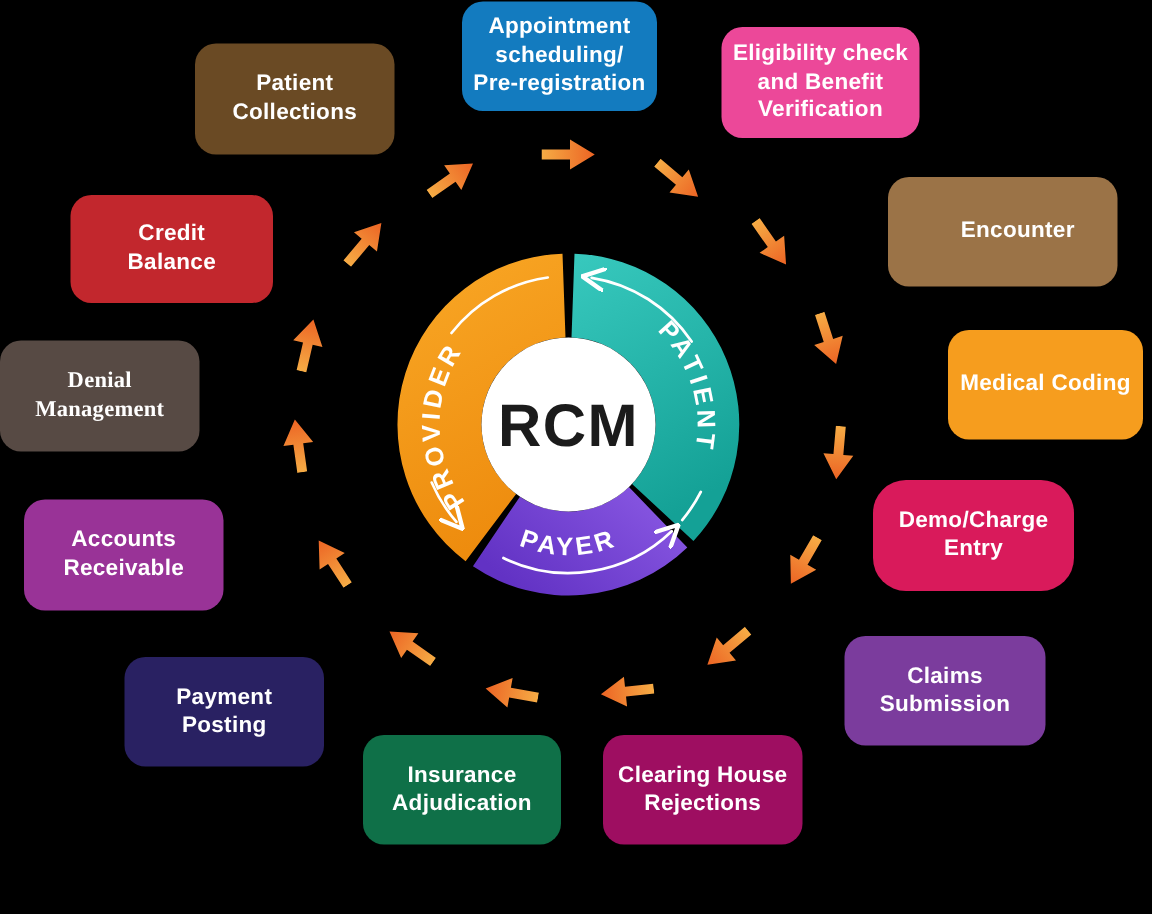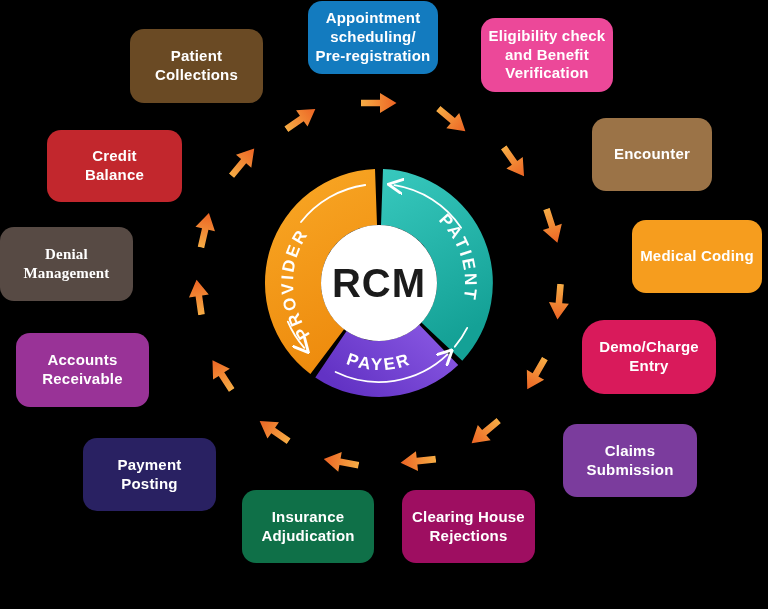--- a/index.html
+++ b/index.html
@@ -54,21 +54,21 @@
       <div class="step-box" style="left: 308px; top: 1px; width: 130px; height: 73px; background: rgb(19, 123, 191);">
         <div class="step-label">Appointment
 scheduling/
 Pre-registration</div>
       </div>
       <div class="step-box" style="left: 481px; top: 18px; width: 132px; height: 74px; background: #ec4899;">
         <div class="step-label">Eligibility check
 and Benefit
 Verification</div>
       </div>
-      <div class="step-box" style="left: 592px; top: 118px; width: 120px; height: 73px; background: rgb(155, 115, 71);">
+      <div class="step-box" style="left: 592px; top: 118px; width: 133px; height: 73px; background: rgb(155, 115, 71); padding-left: 20px;">
         <div class="step-label">Encounter</div>
       </div>
       <div class="step-box" style="left: 632px; top: 220px; width: 130px; height: 73px; background: rgb(246, 157, 30);">
         <div class="step-label">Medical Coding</div>
       </div>
       <div class="step-box" style="left: 582px; top: 320px; width: 134px; height: 74px; background: rgb(217, 26, 91); border-radius: 22px;">
         <div class="step-label">Demo/Charge
 Entry</div>
       </div>
       <div class="step-box" style="left: 563px; top: 424px; width: 134px; height: 73px; background: rgb(123, 60, 157);">

